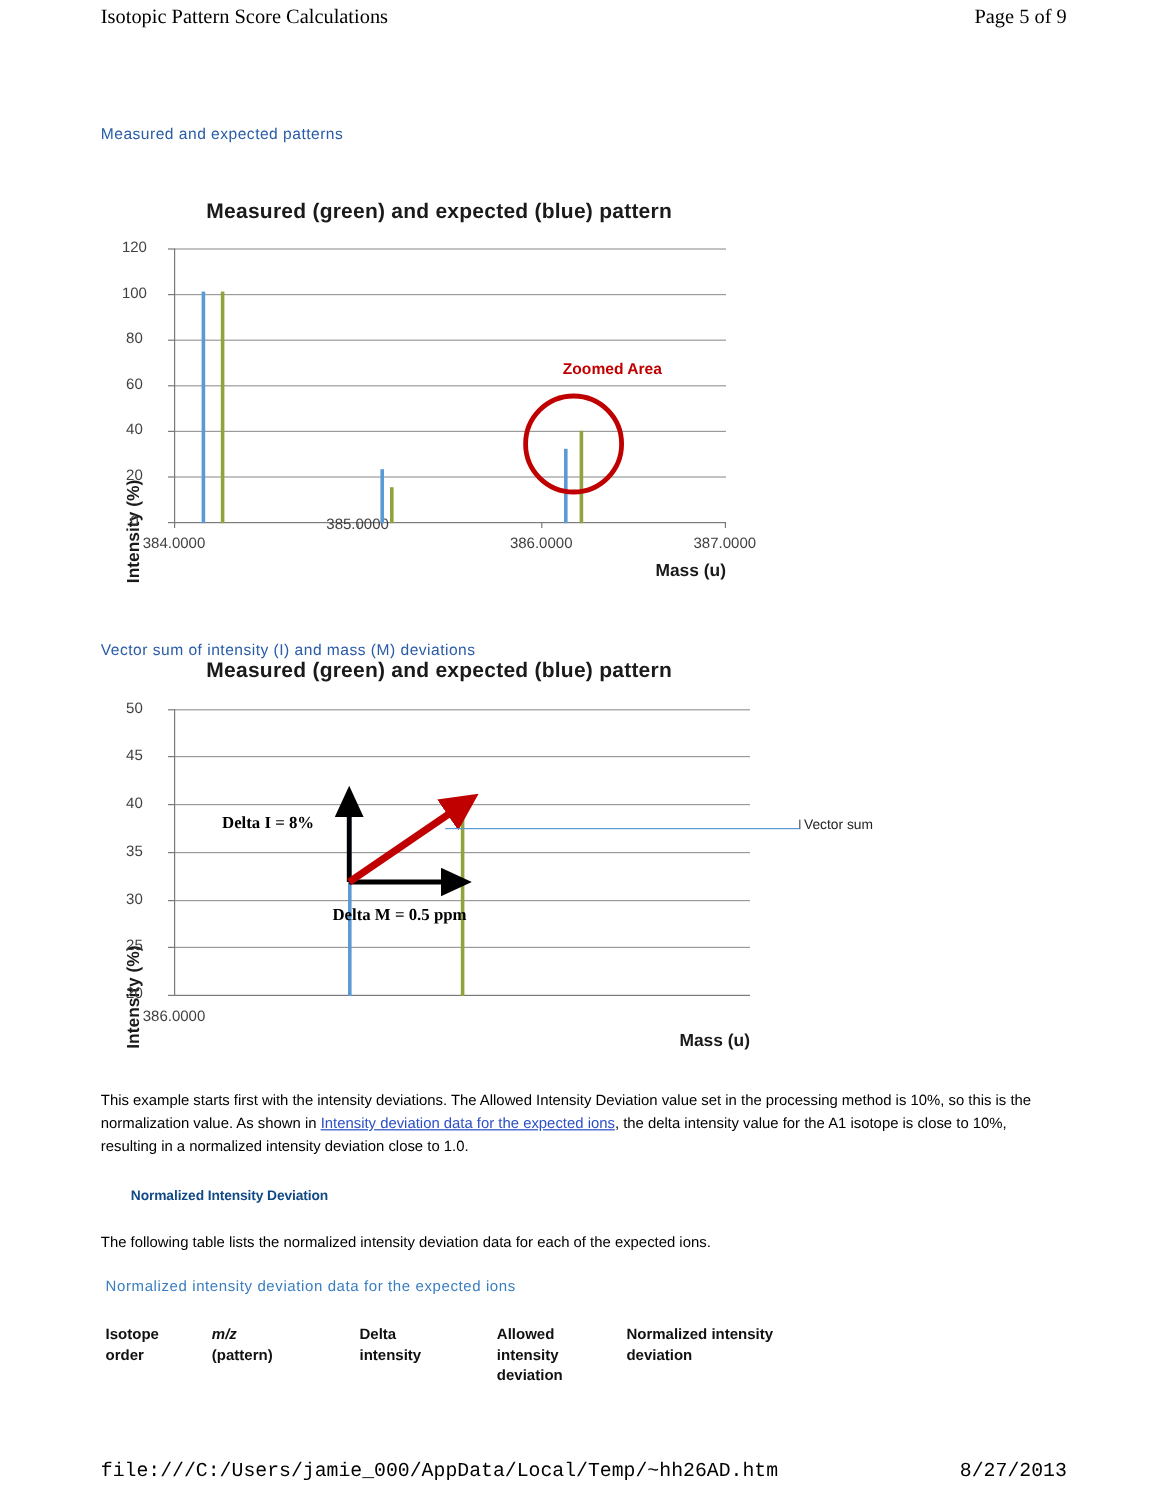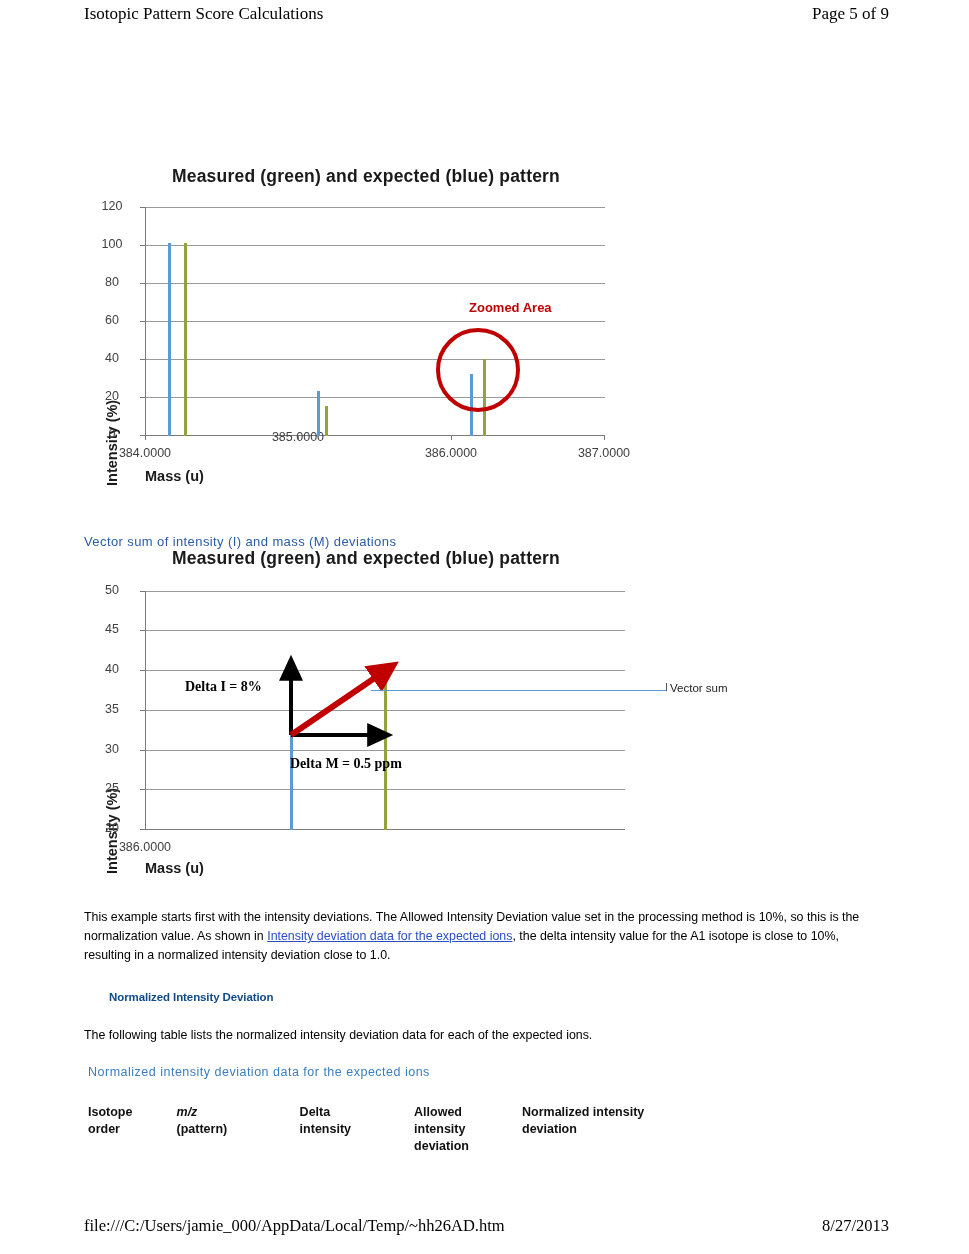--- a/index.html
+++ b/index.html
@@ -90,21 +90,21 @@
     font-size: 17.5px;
     color: #1a1a1a;
     text-align: center;
     letter-spacing: 0.2px;
   }
   .axis-title-x {
     font-family: "Liberation Sans", sans-serif;
     font-weight: bold;
     font-size: 14.5px;
     color: #1a1a1a;
-    text-align: left;
+    text-align: right;
   }
   .axis-title-y {
     font-family: "Liberation Sans", sans-serif;
     font-weight: bold;
     font-size: 14.5px;
     color: #1a1a1a;
     transform: rotate(-90deg);
     transform-origin: left top;
     white-space: nowrap;
   }
@@ -170,36 +170,37 @@
   }
   .data-table th .reg { font-style: normal; }
 
   
   .page-footer {
     position: absolute;
     left: 84px;
     bottom: 14px;
     width: 805px;
     height: 24px;
-    font-family: Liberation Serif, serif;
+    font-family: Liberation Mono, monospace;
     font-size: 16.5px;
     color: #000;
   }
   .page-footer .ftr-path { position: absolute; left: 0; top: 0; white-space: nowrap; }
   .page-footer .ftr-date { position: absolute; right: 0; top: 0; white-space: nowrap; }
 </style>
 </head>
 <body>
 
 <div class="page-header">
   <span class="hdr-title">Isotopic Pattern Score Calculations</span>
   <span class="hdr-page">Page 5 of 9</span>
 </div>
 
 <div class="doc-body">
+  <div class="blue-head">Measured and expected patterns</div>
 </div>
 
 <div class="chart-block" style="left:86px; top:166px; width:560px; height:320px;">
 
   <div class="chart-title" style="position:absolute; left:0; top:0; width:560px;">Measured (green) and expected (blue) pattern</div>
 
   <div class="axis-title-y" style="position:absolute; left:18px; top:320px;">Intensity (%)</div>
 
   <div class="gridline" style="left:59px; top:41px;  width:460px;"></div>
   <div class="gridline" style="left:59px; top:79px;  width:460px;"></div>
@@ -299,21 +300,21 @@
     </defs>
 
     <line x1="205" y1="187" x2="205" y2="124" stroke="#000000" stroke-width="4" marker-end="url(#arrowBlack)"></line>
 
     <line x1="205" y1="187" x2="290" y2="187" stroke="#000000" stroke-width="4" marker-end="url(#arrowBlack)"></line>
 
     <line x1="205" y1="187" x2="296" y2="125" stroke="#c00000" stroke-width="6" marker-end="url(#arrowRed)"></line>
   </svg>
 
   <div class="annot-black" style="left:99px; top:131px;">Delta I = 8%</div>
-  <div class="annot-black" style="left:191px; top:208px;margin-left:13px;">Delta M = 0.5 ppm</div>
+  <div class="annot-black" style="left:191px; top:208px;">Delta M = 0.5 ppm</div>
 
   <div style="position:absolute; left:285px; top:142px; width:295px; height:1px; background:#5b9bd5;"></div>
   <div style="position:absolute; left:580px; top:135px; width:1px; height:8px; background:#555;"></div>
   <div class="callout-label" style="left:584px; top:134px;">Vector sum</div>
 
   <div class="axis-title-x" style="position:absolute; left:59px; top:312px; width:480px;">Mass (u)</div>
 </div>
 
 <div style="position:absolute; left:84px; top:908px; width:800px;">
   <p class="para"><span>This example starts first with the intensity deviations. The Allowed Intensity Deviation value set in the processing method is 10%, so this is the normalization value. As shown in </span><a class="link"> Intensity deviation data for the expected ions</a><span>, the delta intensity value for the A1 isotope is close to 10%, resulting in a normalized intensity deviation close to 1.0.</span></p>

